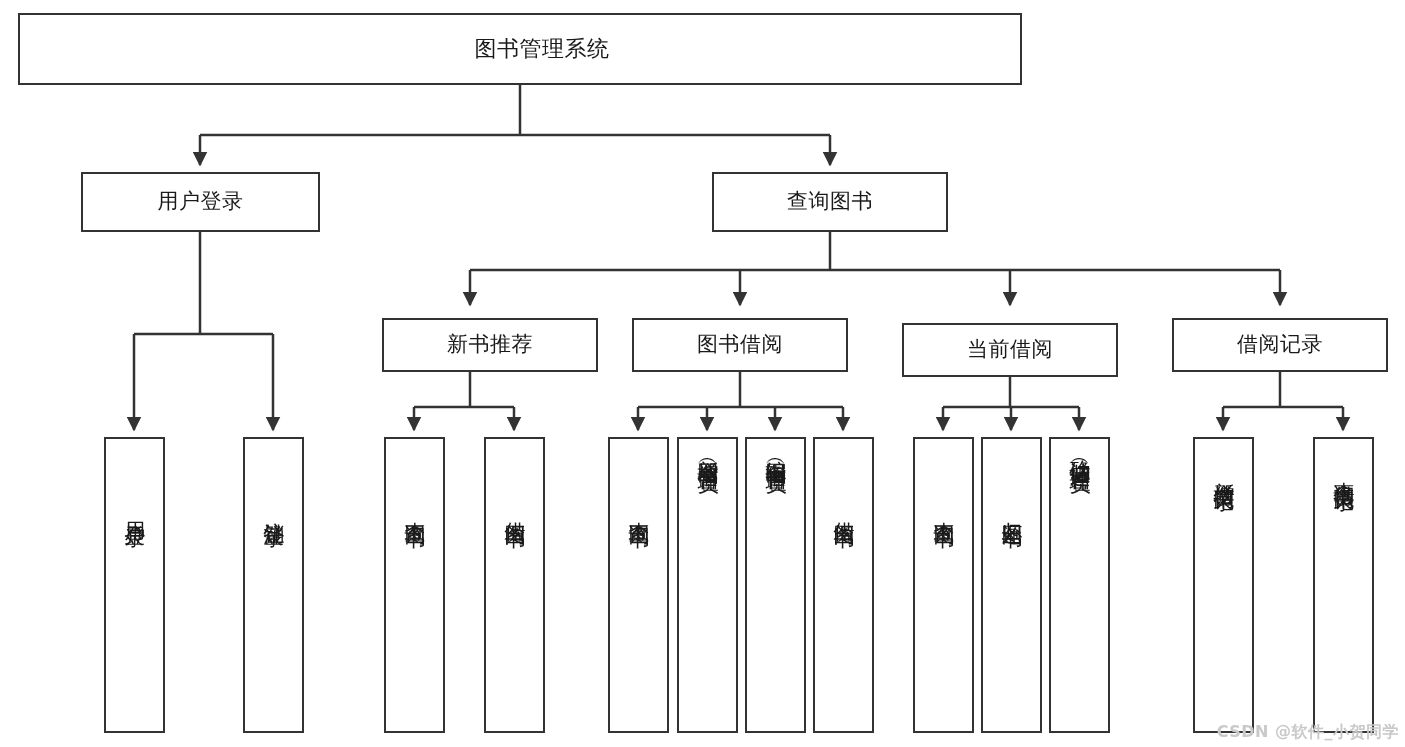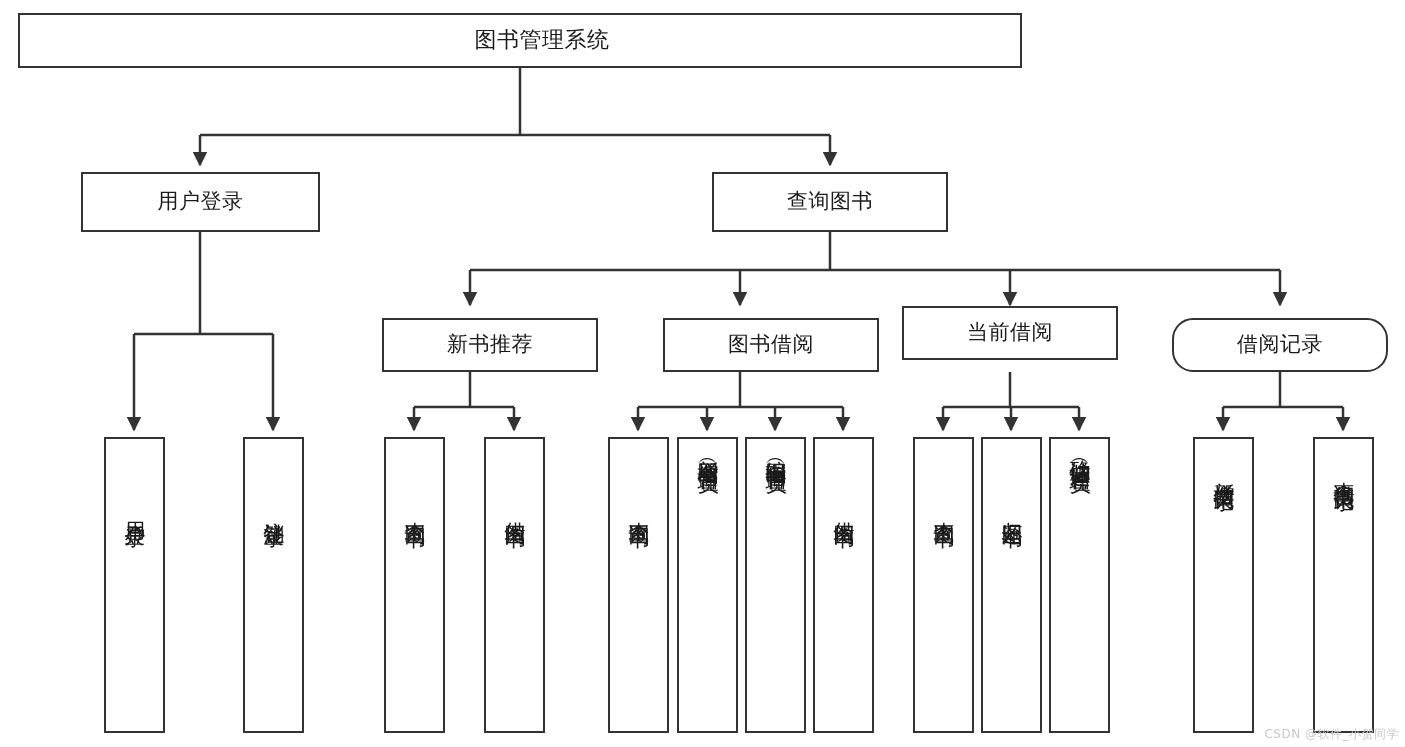--- a/index.html
+++ b/index.html
@@ -61,25 +61,26 @@
     writing-mode: vertical-rl;
     text-orientation: upright;
     font-size: 21px;
     line-height: 1.0;
     letter-spacing: 2px;
   }
   .watermark {
     position: absolute;
     right: 6px;
     bottom: 4px;
-    font-size: 12px;
+    font-size: 16px;
     color: #c9c9c9;
     letter-spacing: 0.5px;
     white-space: nowrap;
     z-index: 3;
+    font-weight: bold;
   }
 </style>
 </head>
 <body>
 
 <div id="canvas">
 
   <svg id="edges" viewBox="0 0 1405 747" xmlns="http://www.w3.org/2000/svg">
     <defs>
       <marker id="arr" viewBox="0 0 10 10" refX="9" refY="5" markerWidth="6" markerHeight="6" orient="auto-start-reverse">
@@ -124,41 +125,41 @@
       <path d="M 1011 407 L 1011 430" marker-end="url(#arr)"></path>
       <path d="M 1079 407 L 1079 430" marker-end="url(#arr)"></path>
 
       <path d="M 1280 372 L 1280 407"></path>
       <path d="M 1223 407 L 1343 407"></path>
       <path d="M 1223 407 L 1223 430" marker-end="url(#arr)"></path>
       <path d="M 1343 407 L 1343 430" marker-end="url(#arr)"></path>
     </g>
   </svg>
 
-  <div class="node horiz root" style="left:18px; top:13px; width:1004px; height:55px;padding-left:44px;">
+  <div class="node horiz root" style="left:18px; top:13px; width:1004px; height:72px;padding-left:44px;">
     <span class="lbl">图书管理系统</span>
   </div>
 
   <div class="node horiz" style="left:81px; top:172px; width:239px; height:60px;">
     <span class="lbl">用户登录</span>
   </div>
   <div class="node horiz" style="left:712px; top:172px; width:236px; height:60px;">
     <span class="lbl">查询图书</span>
   </div>
 
   <div class="node horiz" style="left:362px; top:318px; width:216px; height:54px;margin-left:20px;">
     <span class="lbl">新书推荐</span>
   </div>
-  <div class="node horiz" style="left:632px; top:318px; width:216px; height:54px;margin-left:31px;">
+  <div class="node horiz" style="left:632px; top:318px; width:216px; height:54px;">
     <span class="lbl">图书借阅</span>
   </div>
-  <div class="node horiz" style="left:902px; top:306px; width:216px; height:54px;">
+  <div class="node horiz" style="left:902px; top:323px; width:216px; height:54px;">
     <span class="lbl">当前借阅</span>
   </div>
-  <div class="node horiz" style="left:1172px; top:318px; width:216px; height:54px;border-radius:21px;">
+  <div class="node horiz" style="left:1172px; top:318px; width:216px; height:54px;">
     <span class="lbl">借阅记录</span>
   </div>
 
   <div class="node vert" style="left:104px; top:437px; width:61px; height:296px; padding-top:66px;">
     <span class="lbl">用户登录</span>
   </div>
   <div class="node vert" style="left:243px; top:437px; width:61px; height:296px; padding-top:66px;">
     <span class="lbl">注销登录</span>
   </div>
 

